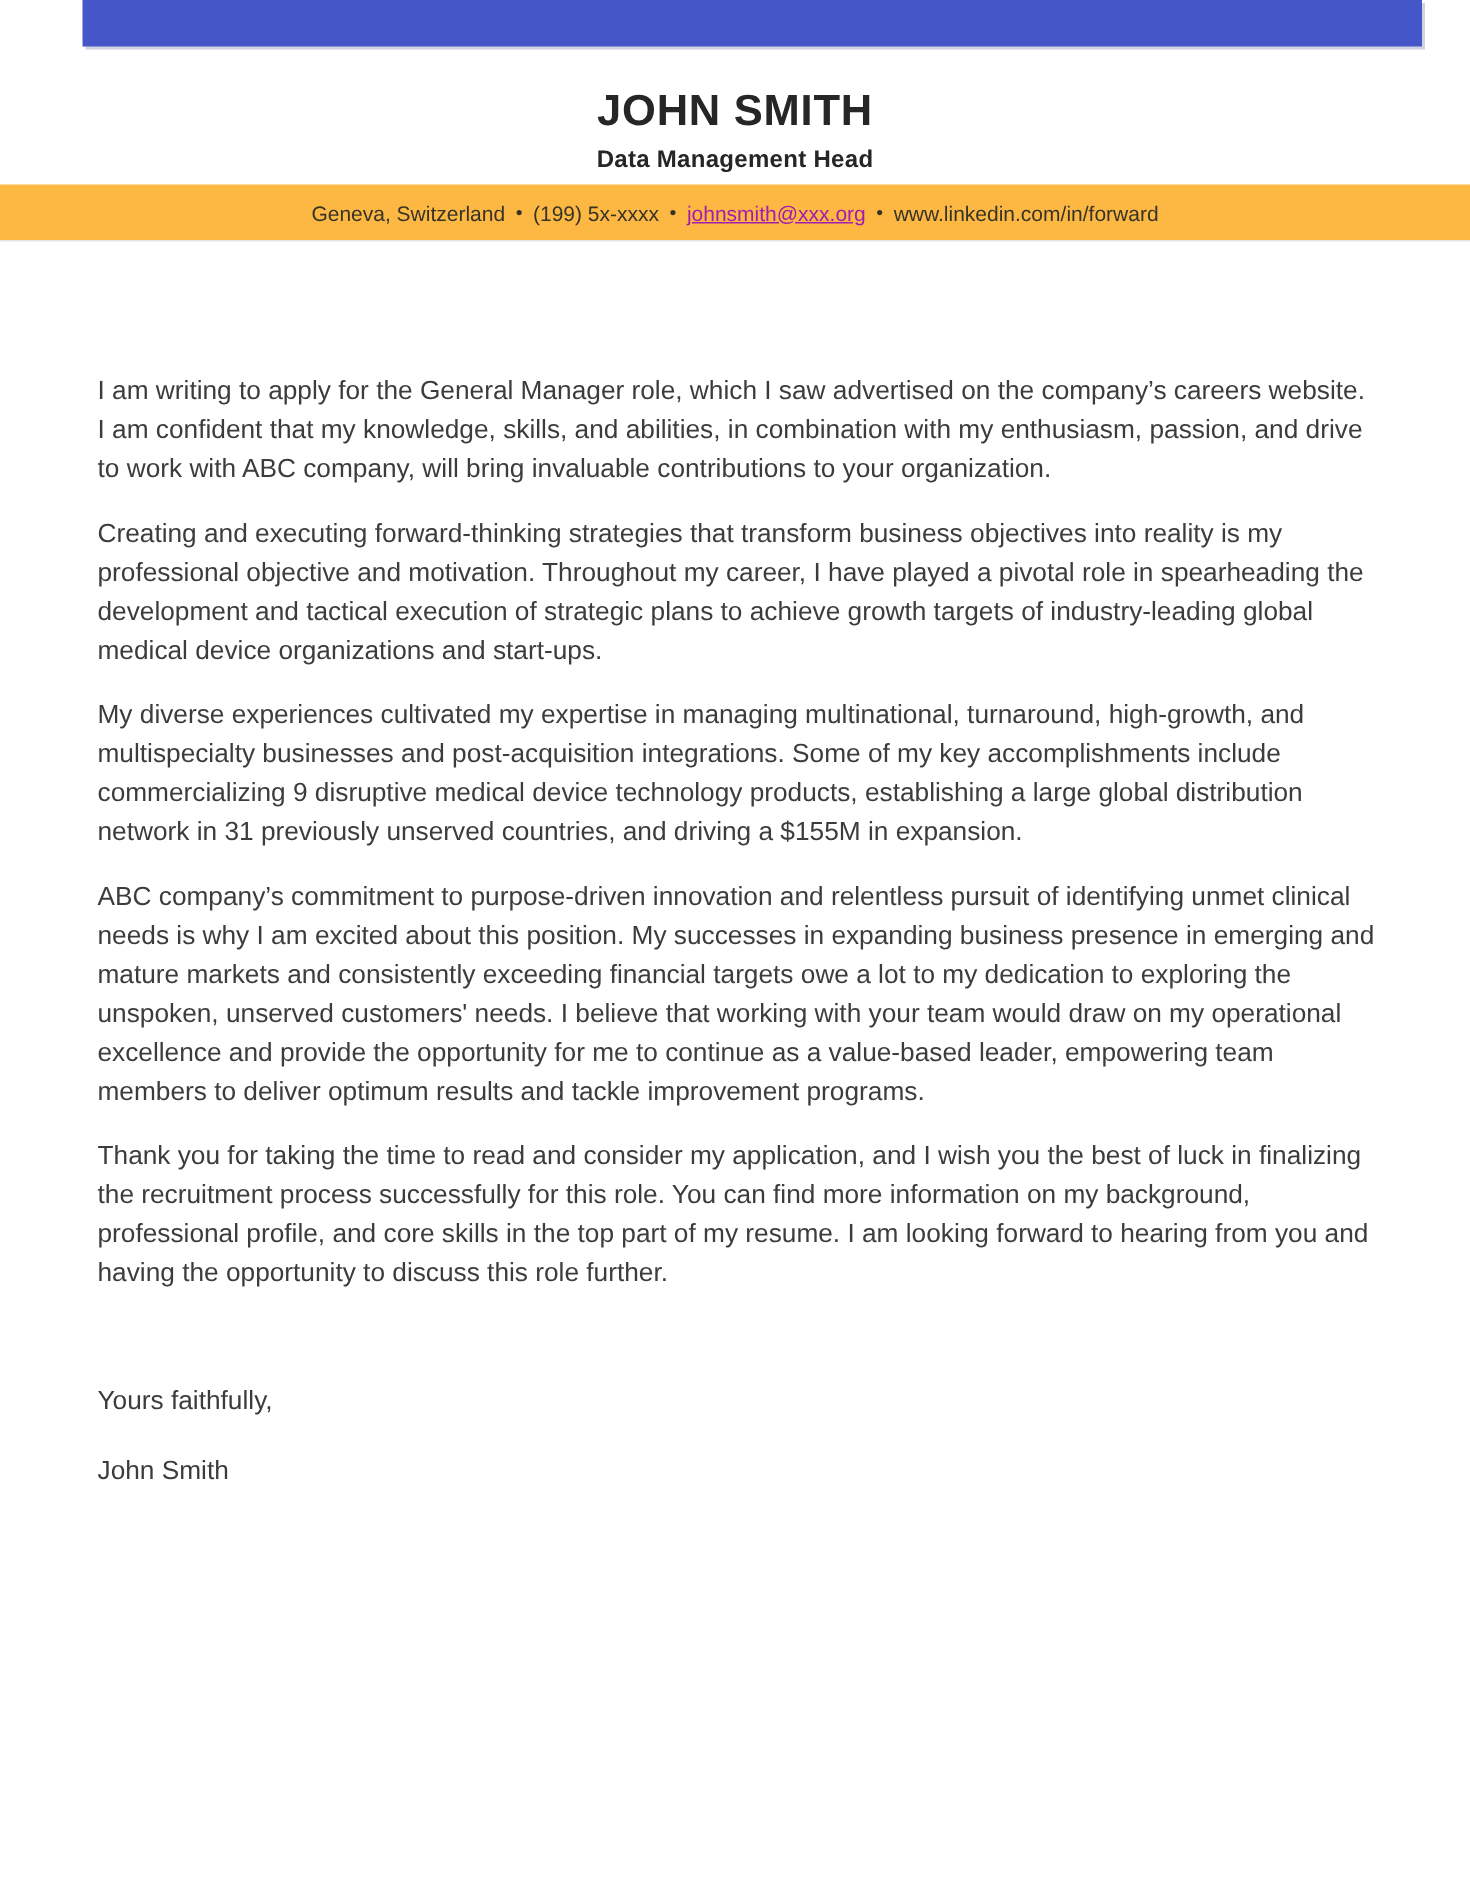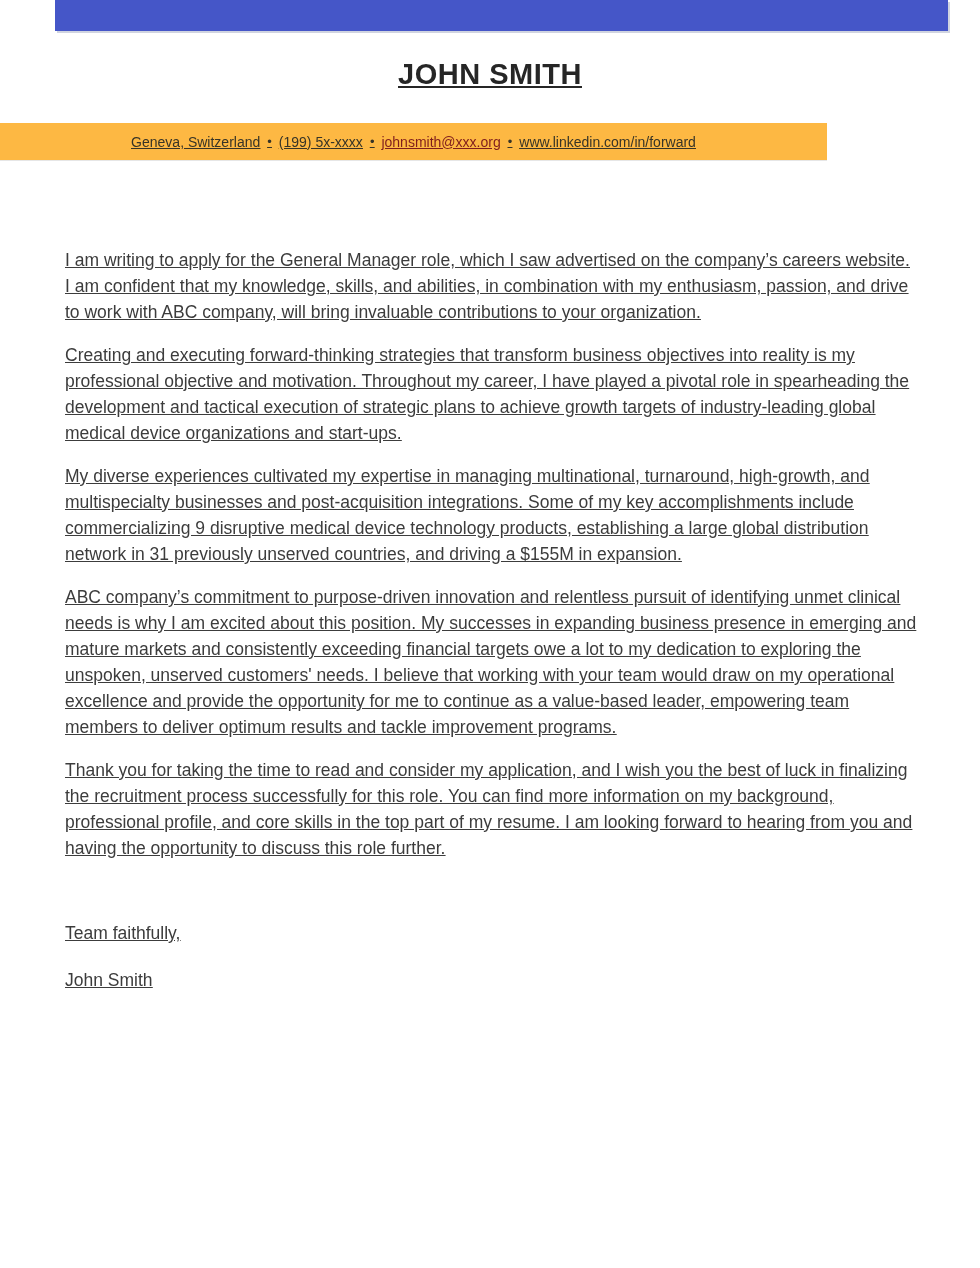--- a/index.html
+++ b/index.html
@@ -1,15 +1,15 @@
 <!DOCTYPE html>
 <html><head>
 <meta charset="utf-8">
 <style>
-  * { box-sizing: border-box; text-decoration: underline; }
+  * { box-sizing: border-box; }
   html, body { margin: 0; padding: 0; }
   body {
     width: 980px;
     height: 1268px;
     background: #ffffff;
     font-family: "Liberation Sans", "DejaVu Sans", sans-serif;
     color: #3c3c3c;
     position: relative;
     overflow: hidden;
   }
@@ -44,35 +44,35 @@
     font-weight: bold;
     color: #262626;
     letter-spacing: 0.2px;
     line-height: 19px;
   }
 
   .contact-bar {
     position: absolute;
     top: 123px;
     left: 0;
-    width: 827px;
+    width: 980px;
     height: 37px;
     display: flex;
     align-items: center;
     justify-content: center;
     font-size: 14px;
     color: #373427;
     box-shadow: 0 1px 0 rgba(205, 205, 205, 0.5);
   }
   .contact-bar .sep {
     margin: 0 7px;
     font-size: 13px;
   }
   .email-link {
-    color: #7f1d1d;
+    color: #a21caf;
     text-decoration: underline;
     cursor: pointer;
   }
 
   .letter {
     position: absolute;
     top: 247px;
     left: 65px;
     width: 853px;
     font-size: 17.5px;
@@ -83,33 +83,34 @@
   .letter p.closing { margin: 59px 0 0 0; }
   .letter p.signature { margin: 21px 0 0 0; }
 </style>
 </head>
 <body>
 
 <div class="accent-bar" style="background: rgb(69, 86, 200);"></div>
 
 <div class="header">
   <h1 class="name">JOHN SMITH</h1>
+  <h2 class="job-title">Data Management Head</h2>
 </div>
 
 <div class="contact-bar" style="background: rgb(253, 184, 67);">
   <span>Geneva, Switzerland</span>
   <span class="sep">•</span>
   <span>(199) 5x-xxxx</span>
   <span class="sep">•</span>
   <span class="email-link">johnsmith@xxx.org</span>
   <span class="sep">•</span>
   <span>www.linkedin.com/in/forward</span>
 </div>
 
 <div class="letter">
   <p>I am writing to apply for the General Manager role, which I saw advertised on the company’s careers website. I am confident that my knowledge, skills, and abilities, in combination with my enthusiasm, passion, and drive to work with ABC company, will bring invaluable contributions to your organization.</p>
   <p>Creating and executing forward-thinking strategies that transform business objectives into reality is my professional objective and motivation. Throughout my career, I have played a pivotal role in spearheading the development and tactical execution of strategic plans to achieve growth targets of industry-leading global medical device organizations and start-ups.</p>
   <p>My diverse experiences cultivated my expertise in managing multinational, turnaround, high-growth, and multispecialty businesses and post-acquisition integrations. Some of my key accomplishments include commercializing 9 disruptive medical device technology products, establishing a large global distribution network in 31 previously unserved countries, and driving a $155M in expansion.</p>
   <p>ABC company’s commitment to purpose-driven innovation and relentless pursuit of identifying unmet clinical needs is why I am excited about this position. My successes in expanding business presence in emerging and mature markets and consistently exceeding financial targets owe a lot to my dedication to exploring the unspoken, unserved customers' needs. I believe that working with your team would draw on my operational excellence and provide the opportunity for me to continue as a value-based leader, empowering team members to deliver optimum results and tackle improvement programs.</p>
   <p>Thank you for taking the time to read and consider my application, and I wish you the best of luck in finalizing the recruitment process successfully for this role. You can find more information on my background, professional profile, and core skills in the top part of my resume. I am looking forward to hearing from you and having the opportunity to discuss this role further.</p>
-  <p class="closing">Team faithfully,</p>
+  <p class="closing">Yours faithfully,</p>
   <p class="signature">John Smith</p>
 </div>
 
 </body></html>

